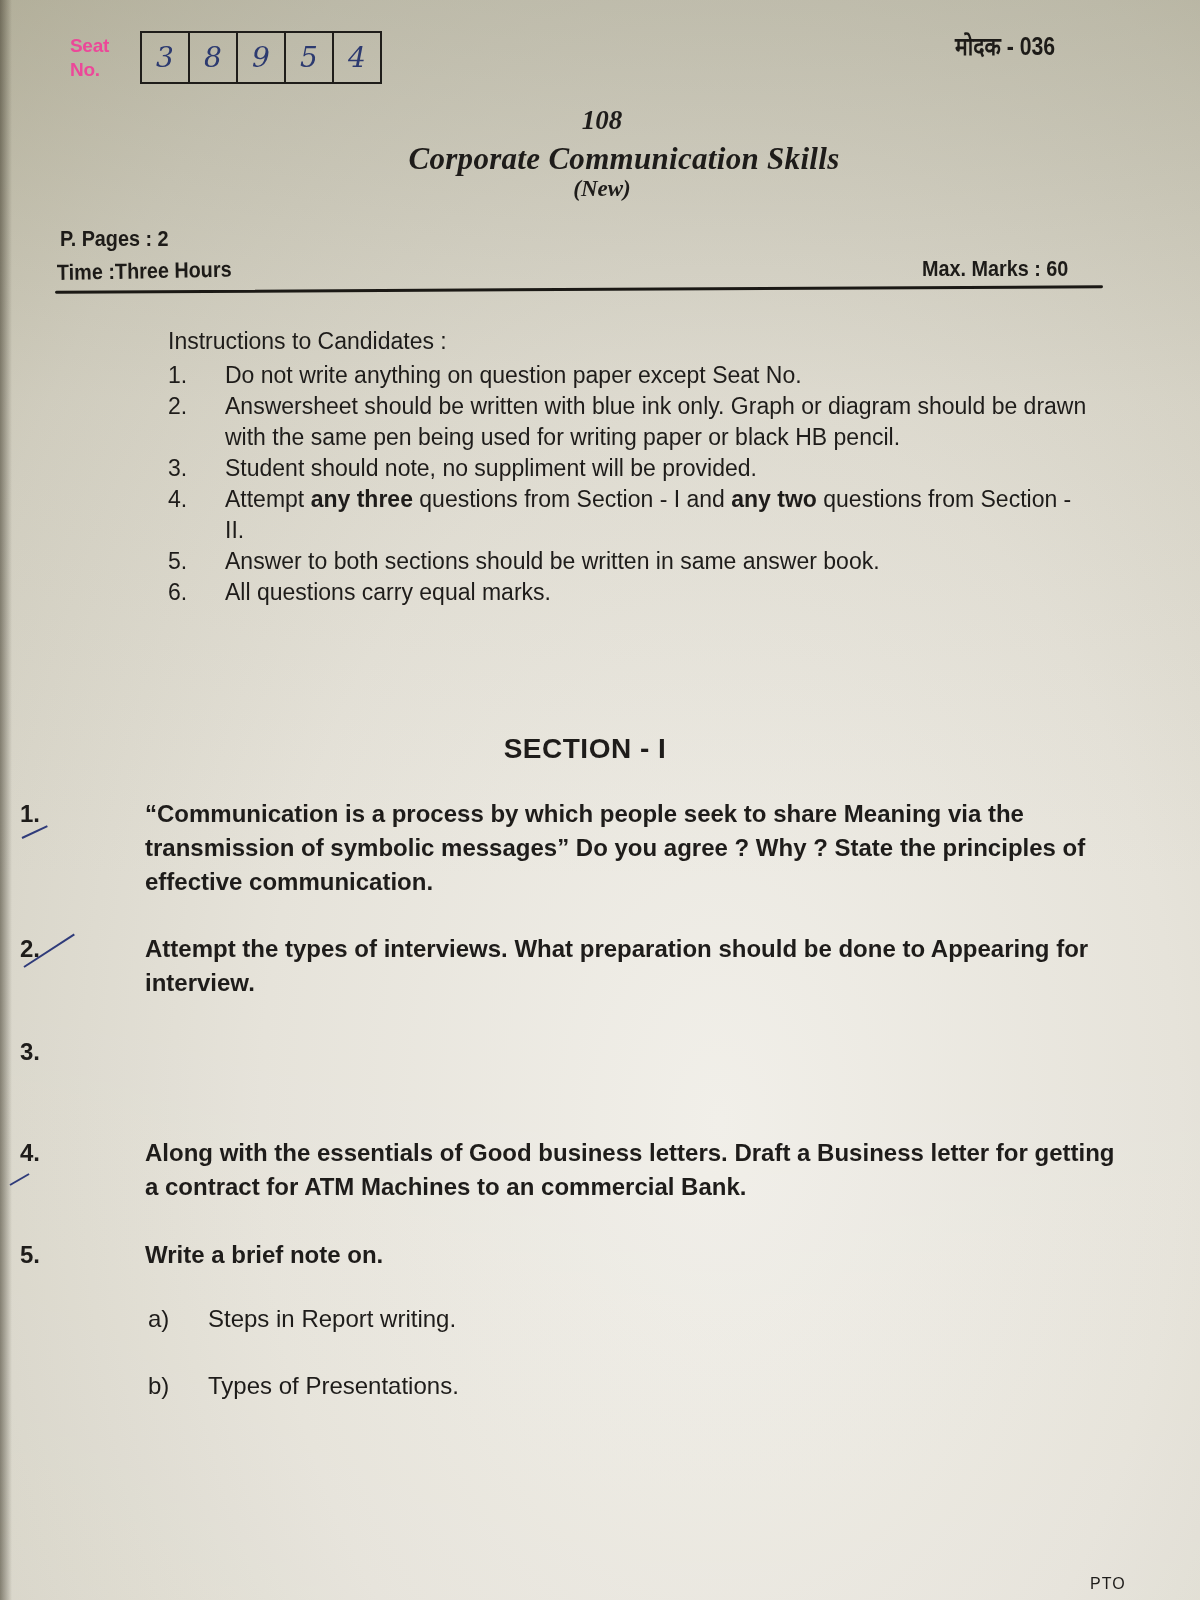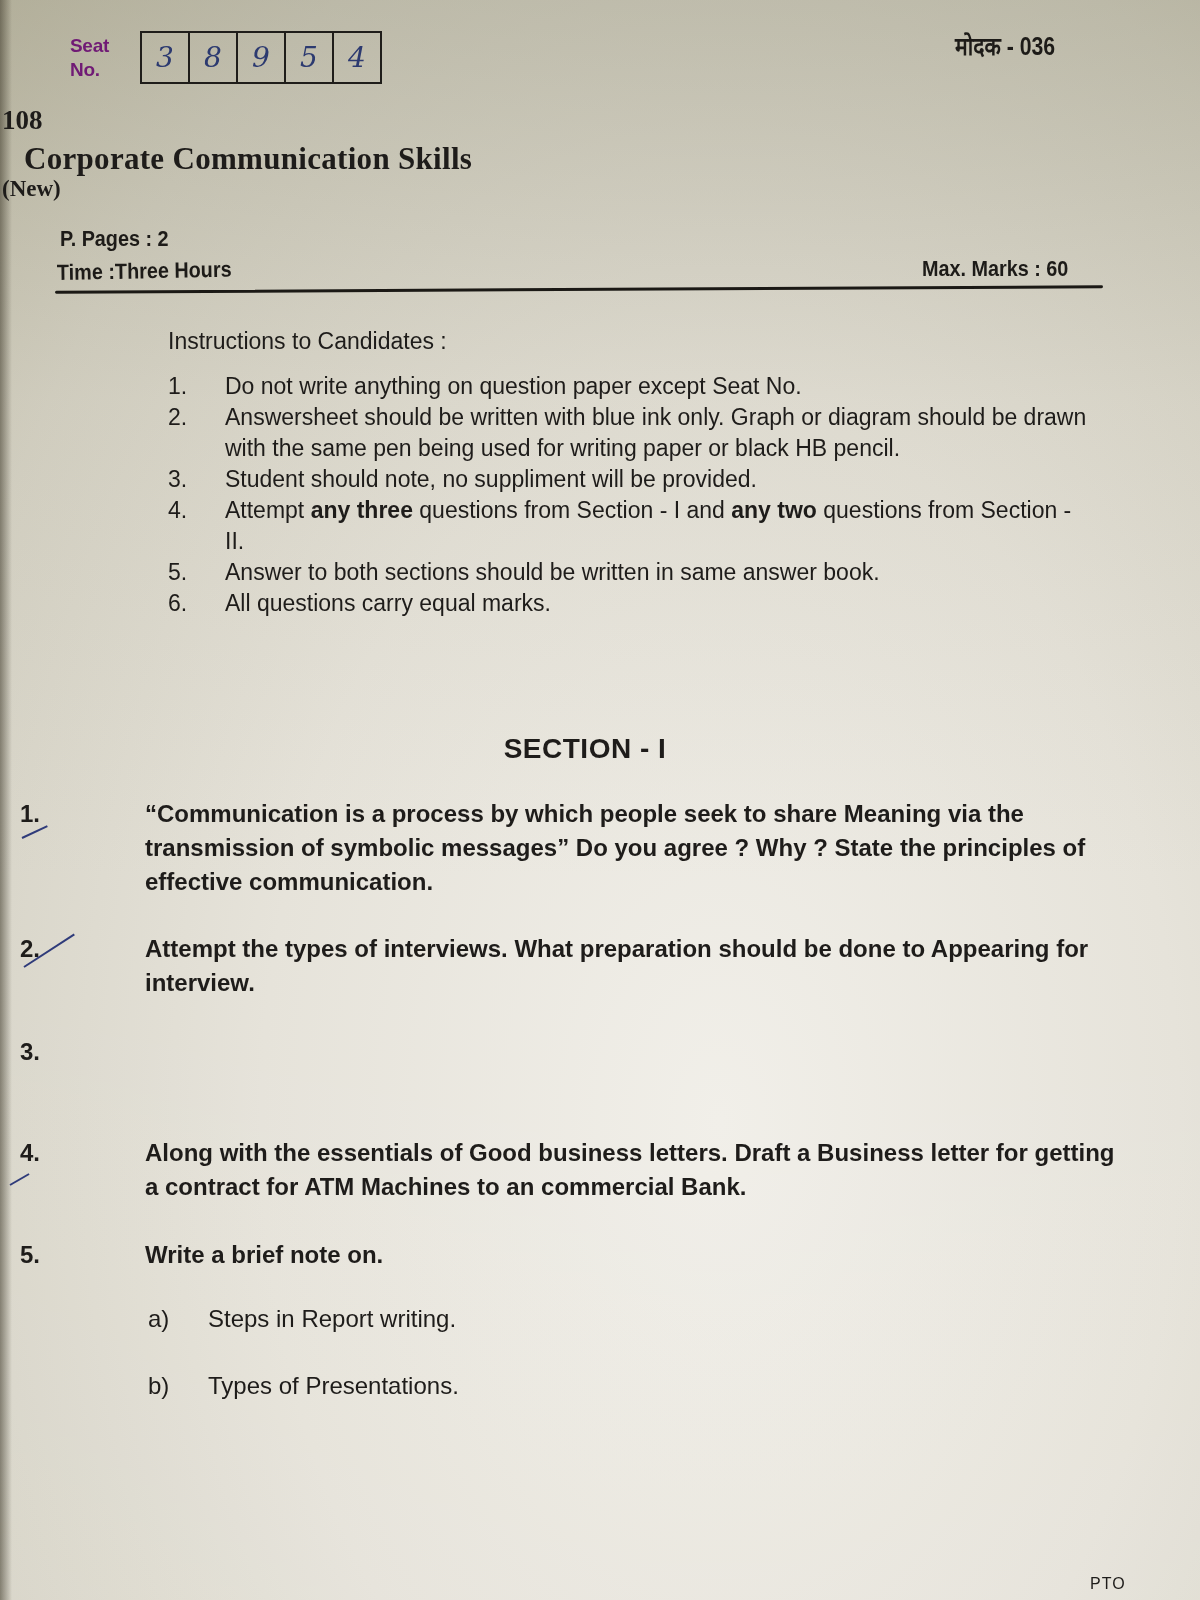--- a/index.html
+++ b/index.html
@@ -16,53 +16,53 @@
     }
     .left-edge {
       position: absolute; left: 0; top: 0; width: 12px; height: 100%;
       background: linear-gradient(90deg, rgba(60,55,40,0.55), rgba(60,55,40,0));
     }
     .abs { position: absolute; }
 
     
     .seat-label {
       left: 70px; top: 34px; font-weight: bold; font-size: 19px; line-height: 24px;
-      color: #701a75; letter-spacing: -0.3px;
+      color: #ec4899; letter-spacing: -0.3px;
     }
     .seat-box {
       left: 140px; top: 31px; display: flex; border: 2px solid #1f1d1a; height: 49px;
     }
     .seat-cell {
       width: 46px; border-right: 2px solid #1f1d1a; display: flex; align-items: center;
       justify-content: center; font-family: "DejaVu Serif", serif; font-size: 28px;
       color: #2c3a70; font-style: italic;
     }
     .seat-cell:last-child { border-right: none; }
 
     .code-ref {
       left: 955px; top: 28px; font-weight: bold; font-size: 25px; color: #1d1b18;
       transform: scaleX(0.85); transform-origin: left;
     }
 
-    .title-block { left: 2px; width: 1180px; text-align: left; font-family: "Liberation Serif", serif; font-weight: bold; }
+    .title-block { left: 12px; width: 1180px; text-align: center; font-family: "Liberation Serif", serif; font-weight: bold; font-style: italic; }
     .paper-no { top: 105px; font-size: 27px; }
     .paper-title { top: 141px; font-size: 31px; letter-spacing: 0.3px; padding-left: 22px; }
     .paper-sub { top: 176px; font-size: 23px; }
 
     .meta { font-weight: bold; font-size: 22px; color: #1d1b18; transform: scaleX(0.9); transform-origin: left; }
     .pages { left: 60px; top: 226px; }
     .time { left: 57px; top: 260px; transform: scaleX(0.9) rotate(-1deg); }
     .marks { left: 922px; top: 256px; }
     .rule {
       left: 55px; top: 288px; width: 1048px; height: 3px; background: #1b1915;
       border-radius: 2px; transform: rotate(-0.3deg);
     }
 
     .instr { left: 168px; top: 326px; width: 920px; font-size: 23px; line-height: 31px; }
-    .instr-head { margin-bottom: 14px; }
+    .instr-head { margin-bottom: 3px; }
     .instr-item { display: flex; }
     .instr-num { width: 57px; flex: none; }
     .instr-text { flex: 1; }
     .b { font-weight: bold; }
 
     .section-title {
       left: 0; width: 1170px; top: 733px; text-align: center; font-weight: bold; font-size: 28px;
       letter-spacing: 0.5px;
     }
 

